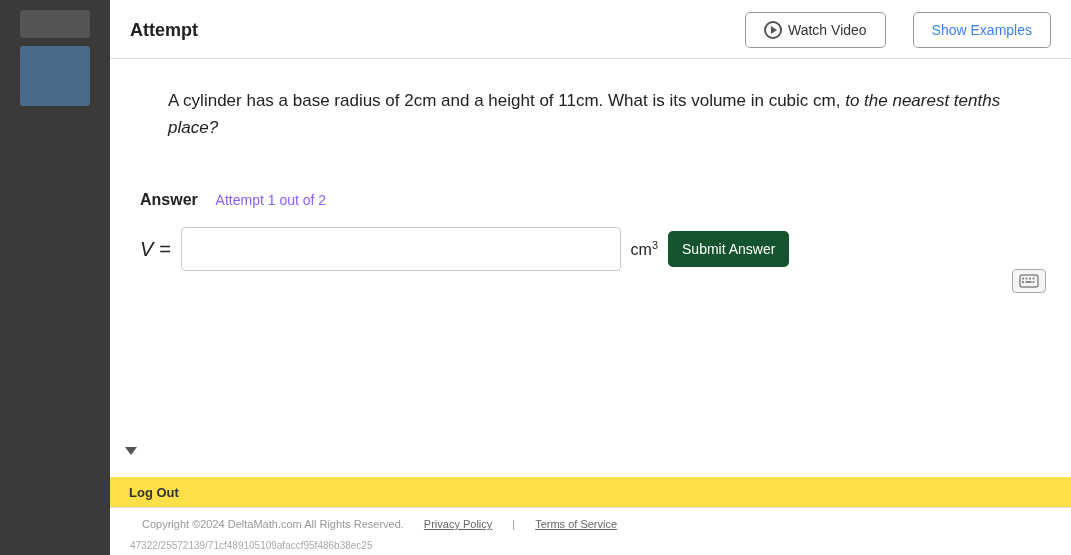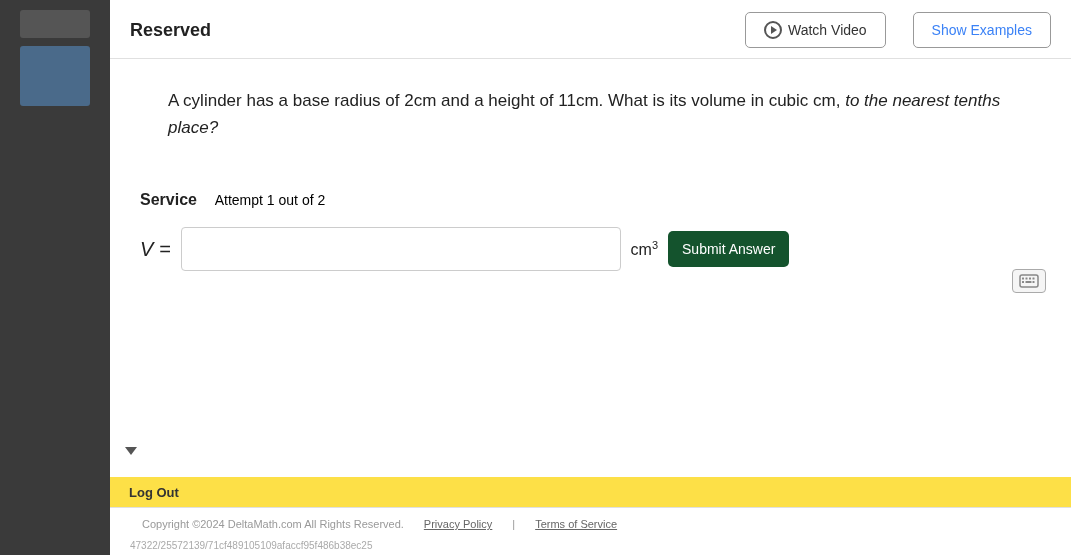--- a/index.html
+++ b/index.html
@@ -139,21 +139,21 @@
       font-size: 16px;
       color: #222;
     }
 
     .answer-label strong {
       font-weight: 700;
     }
 
     .answer-attempt {
       font-size: 14px;
-      color: #000000;
+      color: #8b5cf6;
       font-weight: 400;
     }
 
     .answer-input-row {
       display: flex;
       align-items: center;
       gap: 10px;
       margin-top: 18px;
     }
 
@@ -284,21 +284,21 @@
 </head>
 <body>
 
 <div class="sidebar">
   <div class="sidebar-block"></div>
   <div class="sidebar-block tall"></div>
 </div>
 
 <div class="main-content">
   <div class="header">
-    <span class="header-title">Reserved</span>
+    <span class="header-title">Attempt</span>
     <div class="header-buttons">
       <button class="btn-watch-video">
         <span class="play-icon"></span>
         <span>Watch Video</span>
       </button>
       <button class="btn-show-examples">
         <span>Show Examples</span>
       </button>
     </div>
   </div>
@@ -306,21 +306,21 @@
   <div class="relative-wrapper">
     <div class="question-area">
       <p class="question-text">
         <span>A cylinder has a base radius of 2cm and a height of 11cm. What is its volume in cubic cm,</span><em> to the nearest tenths place?</em>
       </p>
     </div>
 
     <div class="answer-section">
       <div>
         <span class="answer-label">
-          <strong>Service</strong>
+          <strong>Answer</strong>
           &nbsp;&nbsp;
           <span class="answer-attempt">Attempt 1 out of 2</span>
         </span>
       </div>
       <div class="answer-input-row">
         <span class="v-equals">V =</span>
         <input class="answer-input" type="text" placeholder="" style="">
         <span class="unit-label">
           <span>cm</span><sup>3</sup>
         </span>

